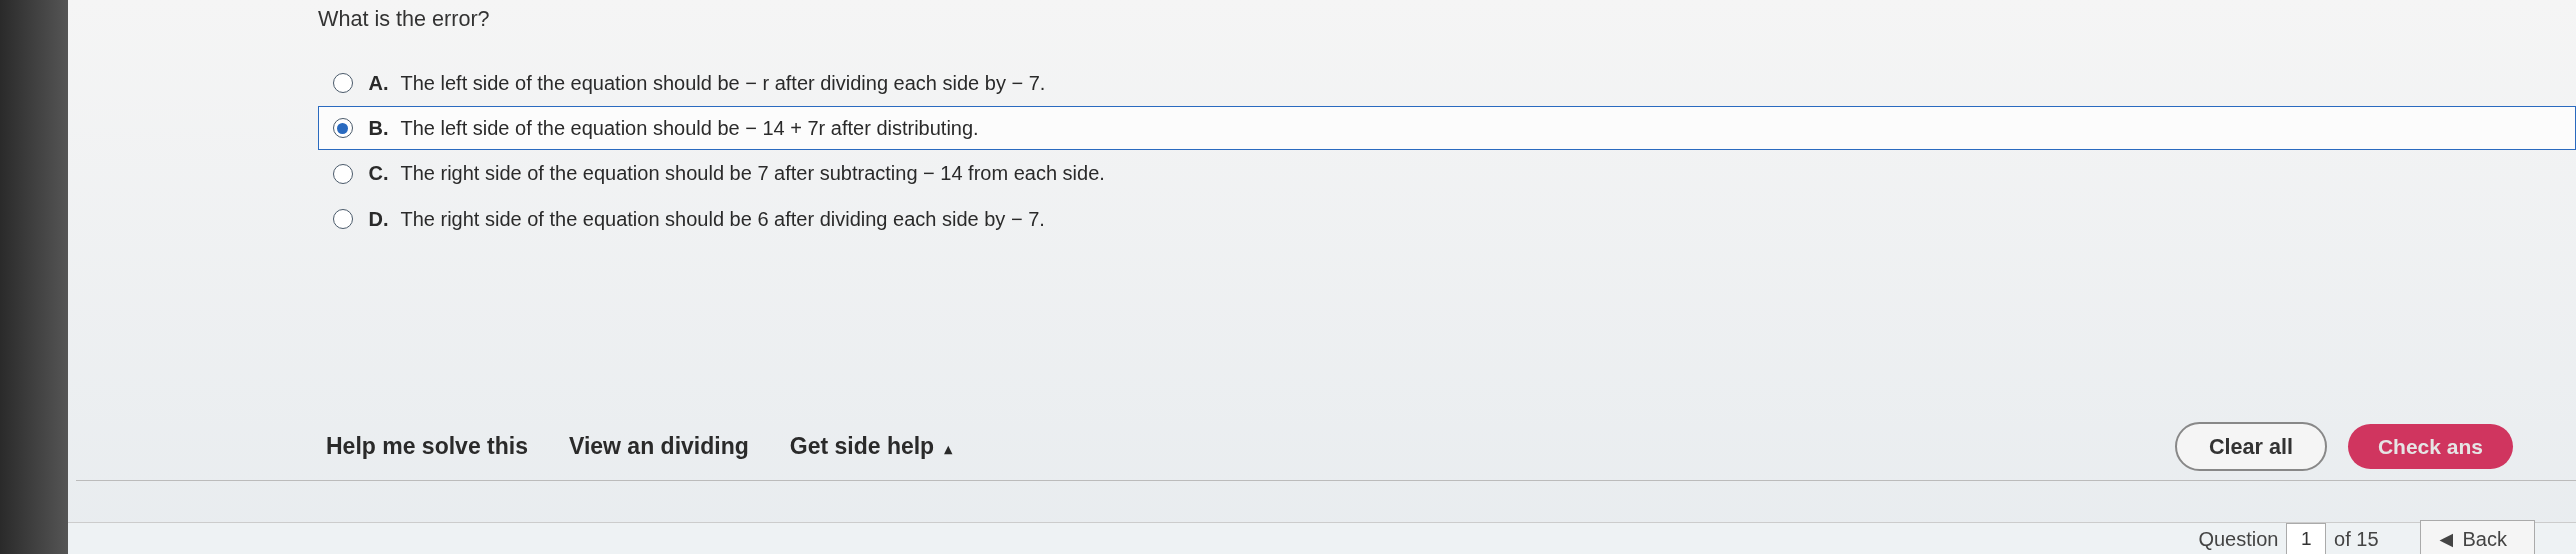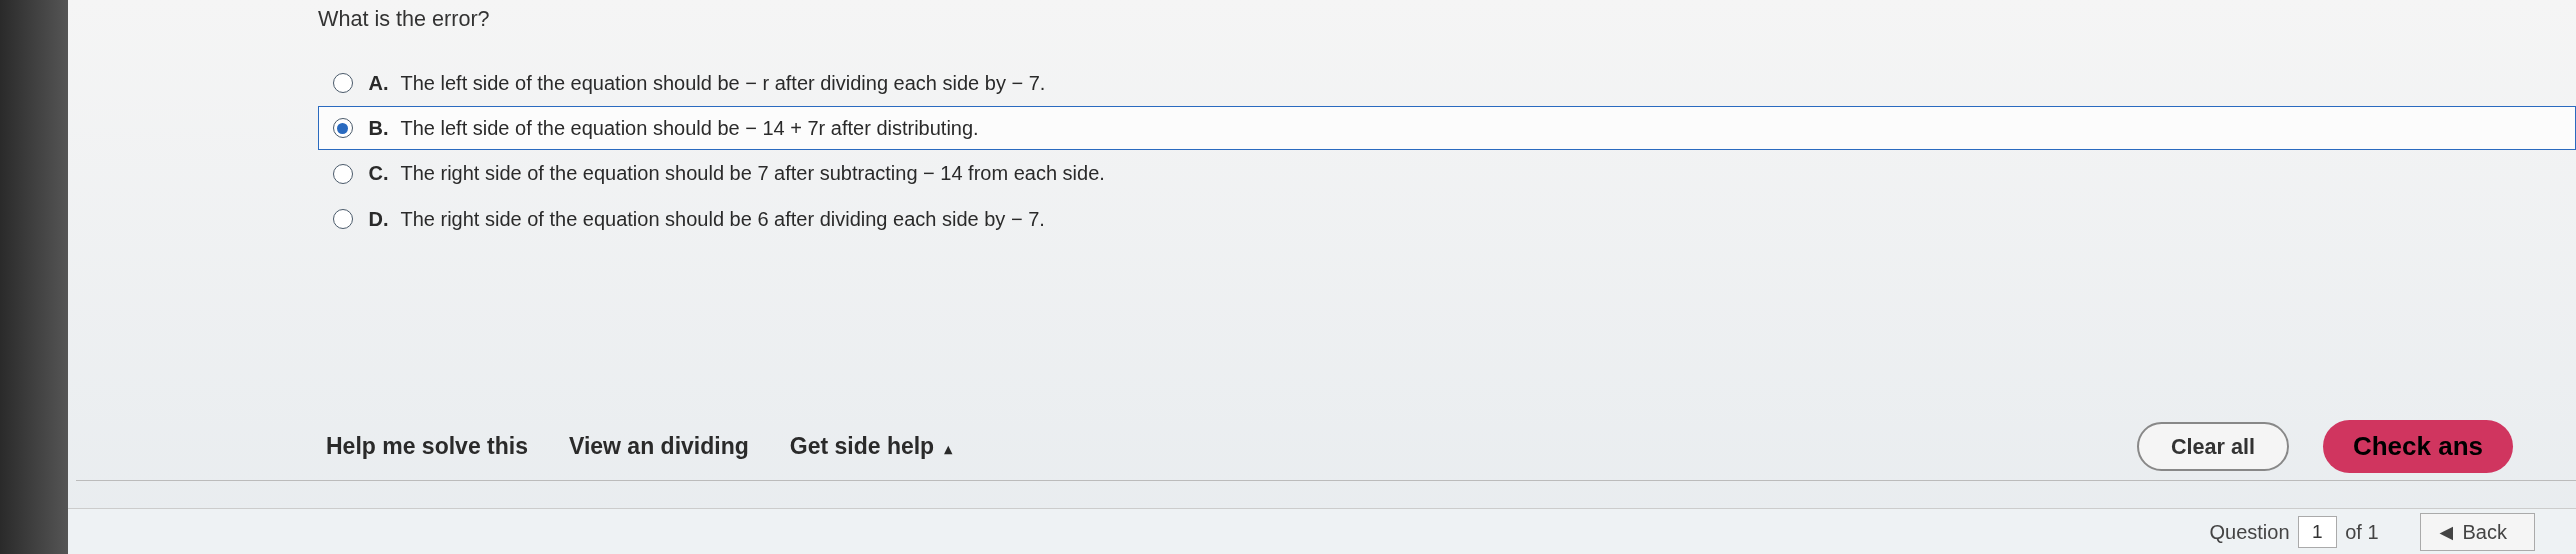--- a/index.html
+++ b/index.html
@@ -113,48 +113,48 @@
     }
     .footer-link .caret {
       font-size: 15px;
       margin-left: 4px;
       display: inline-block;
     }
     .footer-right {
       margin-left: auto;
       display: flex;
       align-items: center;
-      gap: 34px;
+      gap: 21px;
     }
     .clear-btn {
       border: 2px solid #888;
       border-radius: 27px;
       padding: 9.5px 32px;
       font-size: 21.6px;
       font-weight: bold;
       color: #333;
       background: #f5f5f5;
       cursor: pointer;
     }
     .check-btn {
       border: none;
       border-radius: 27px;
       padding: 10.8px 30px;
-      font-size: 26px;
-      font-weight: bold;
-      color: #000000;
+      font-size: 21px;
+      font-weight: bold;
+      color: #e5e5e5;
       background: #d0355f;
       cursor: pointer;
     }
     .nav-bar {
       position: absolute;
       left: 0;
       right: 0;
       bottom: 0;
-      height: 47px;
+      height: 33px;
       display: flex;
       align-items: center;
       justify-content: flex-end;
       padding-right: 41px;
       gap: 41px;
       background: #eef2f4;
       border-top: 1.4px solid #ccc;
     }
     .question-counter {
       display: flex;
@@ -236,21 +236,21 @@
     <div class="footer-right">
       <button class="clear-btn">Clear all</button>
       <button class="check-btn">Check ans</button>
     </div>
   </div>
 
   <div class="nav-bar">
     <div class="question-counter">
       <span>Question</span>
       <span class="question-num-box">1</span>
-      <span>of 1</span>
+      <span>of 15</span>
     </div>
     <button class="back-btn">
       <span class="arrow">◀</span>
       <span>Back</span>
     </button>
   </div>
 
 </div>
 
 

